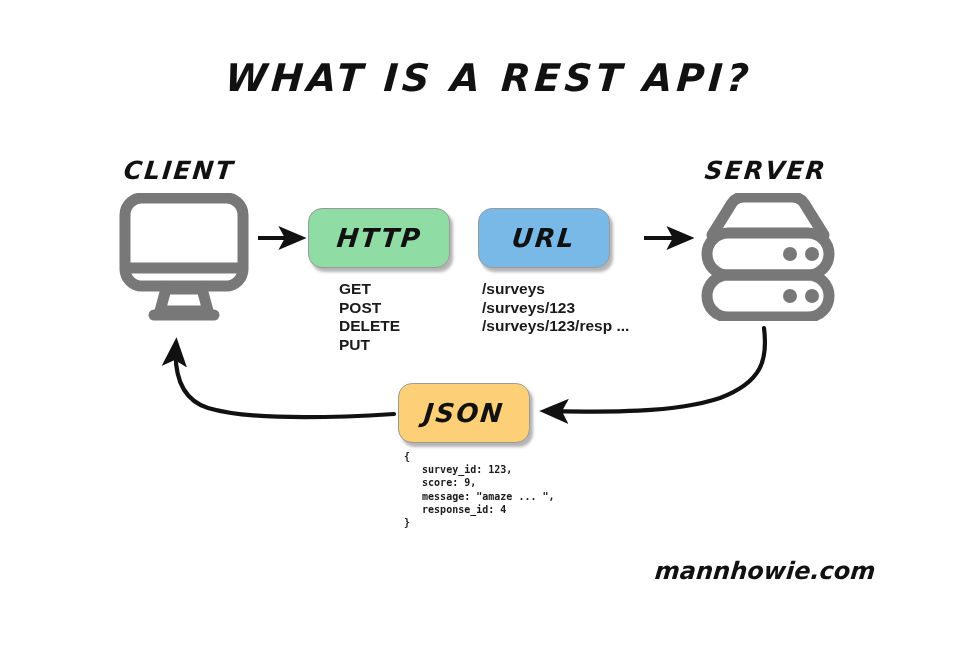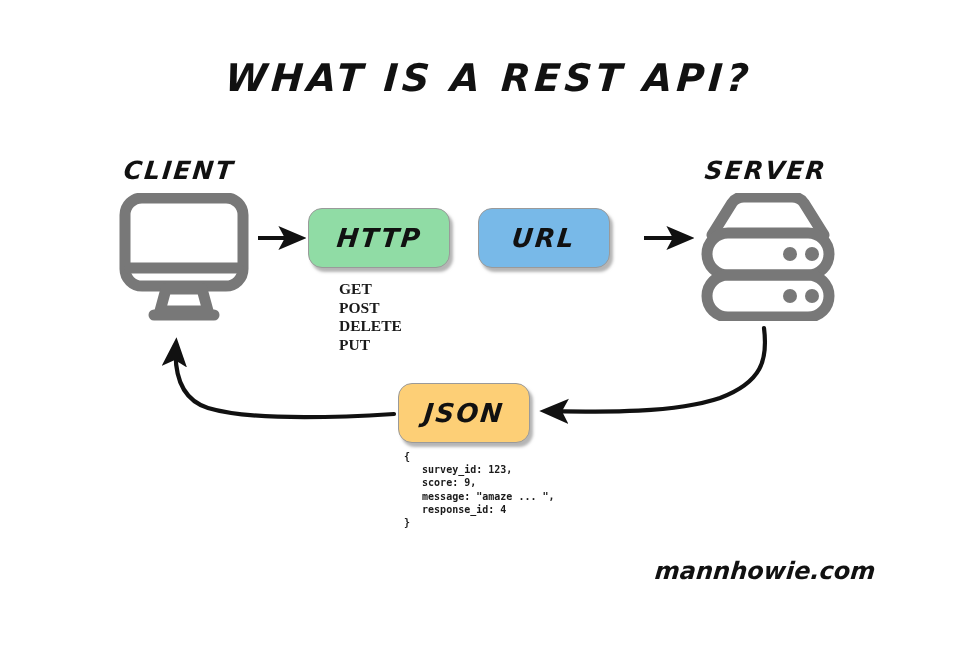--- a/index.html
+++ b/index.html
@@ -83,21 +83,21 @@
     color: #111111;
     transform: skewX(-6deg);
   }
   #http-pill { left: 308px; top: 208px; width: 140px; height: 58px; }
   #url-pill  { left: 478px; top: 208px; width: 130px; height: 58px; }
   #json-pill { left: 398px; top: 383px; width: 130px; height: 58px; }
 
   
   .mono-list {
     position: absolute;
-    font-family: Liberation Serif, serif;
+    font-family: Liberation Sans, sans-serif;
     font-size: 15.5px;
     font-weight: 700;
     line-height: 18.5px;
     color: #1a1a1a;
     white-space: pre;
   }
   #http-methods { left: 339px; top: 280px; }
   #url-paths    { left: 482px; top: 280px; }
 
   
@@ -167,20 +167,23 @@
   </div>
 
   <div class="pill" id="json-pill" style="background:#FDCF76;">
     <span class="pill-text">JSON</span>
   </div>
 
   <div class="mono-list" id="http-methods">GET
 POST
 DELETE
 PUT</div>
+  <div class="mono-list" id="url-paths">/surveys
+/surveys/123
+/surveys/123/resp ...</div>
 
   <div id="json-body">{
    survey_id: 123,
    score: 9,
    message: "amaze ... ",
    response_id: 4
 }</div>
 
   <div id="watermark">mannhowie.com</div>
 

